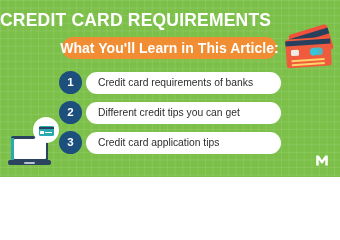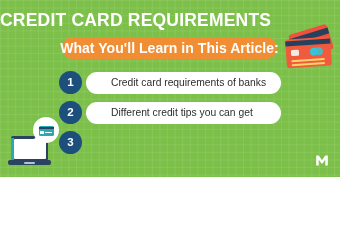--- a/index.html
+++ b/index.html
@@ -184,21 +184,21 @@
     height: 22px;
     background: #ffffff;
     border-radius: 11px;
     display: flex;
     align-items: center;
     z-index: 1;
   }
   .item-pill-text {
     color: #2d2d2d;
     font-size: 10.3px;
-    padding-left: 25px;
+    padding-left: 12px;
     white-space: nowrap;
   }
 
   
   .laptop-art {
     position: absolute;
     left: 11px;
     top: 117px;
     width: 48px;
     height: 48px;
@@ -353,20 +353,23 @@
       </div>
       <div class="item-pill">
         <span class="item-pill-text">Different credit tips you can get</span>
       </div>
     </div>
 
     <div class="list-item">
       <div class="num-circle">
         <span class="num-circle-text">3</span>
       </div>
+      <div class="item-pill">
+        <span class="item-pill-text">Credit card application tips</span>
+      </div>
     </div>
 
   </div>
 
   <div class="laptop-art">
     <div class="laptop-screen-outer">
       <div class="laptop-screen-accent"></div>
       <div class="laptop-screen-inner"></div>
     </div>
     <div class="laptop-base">

